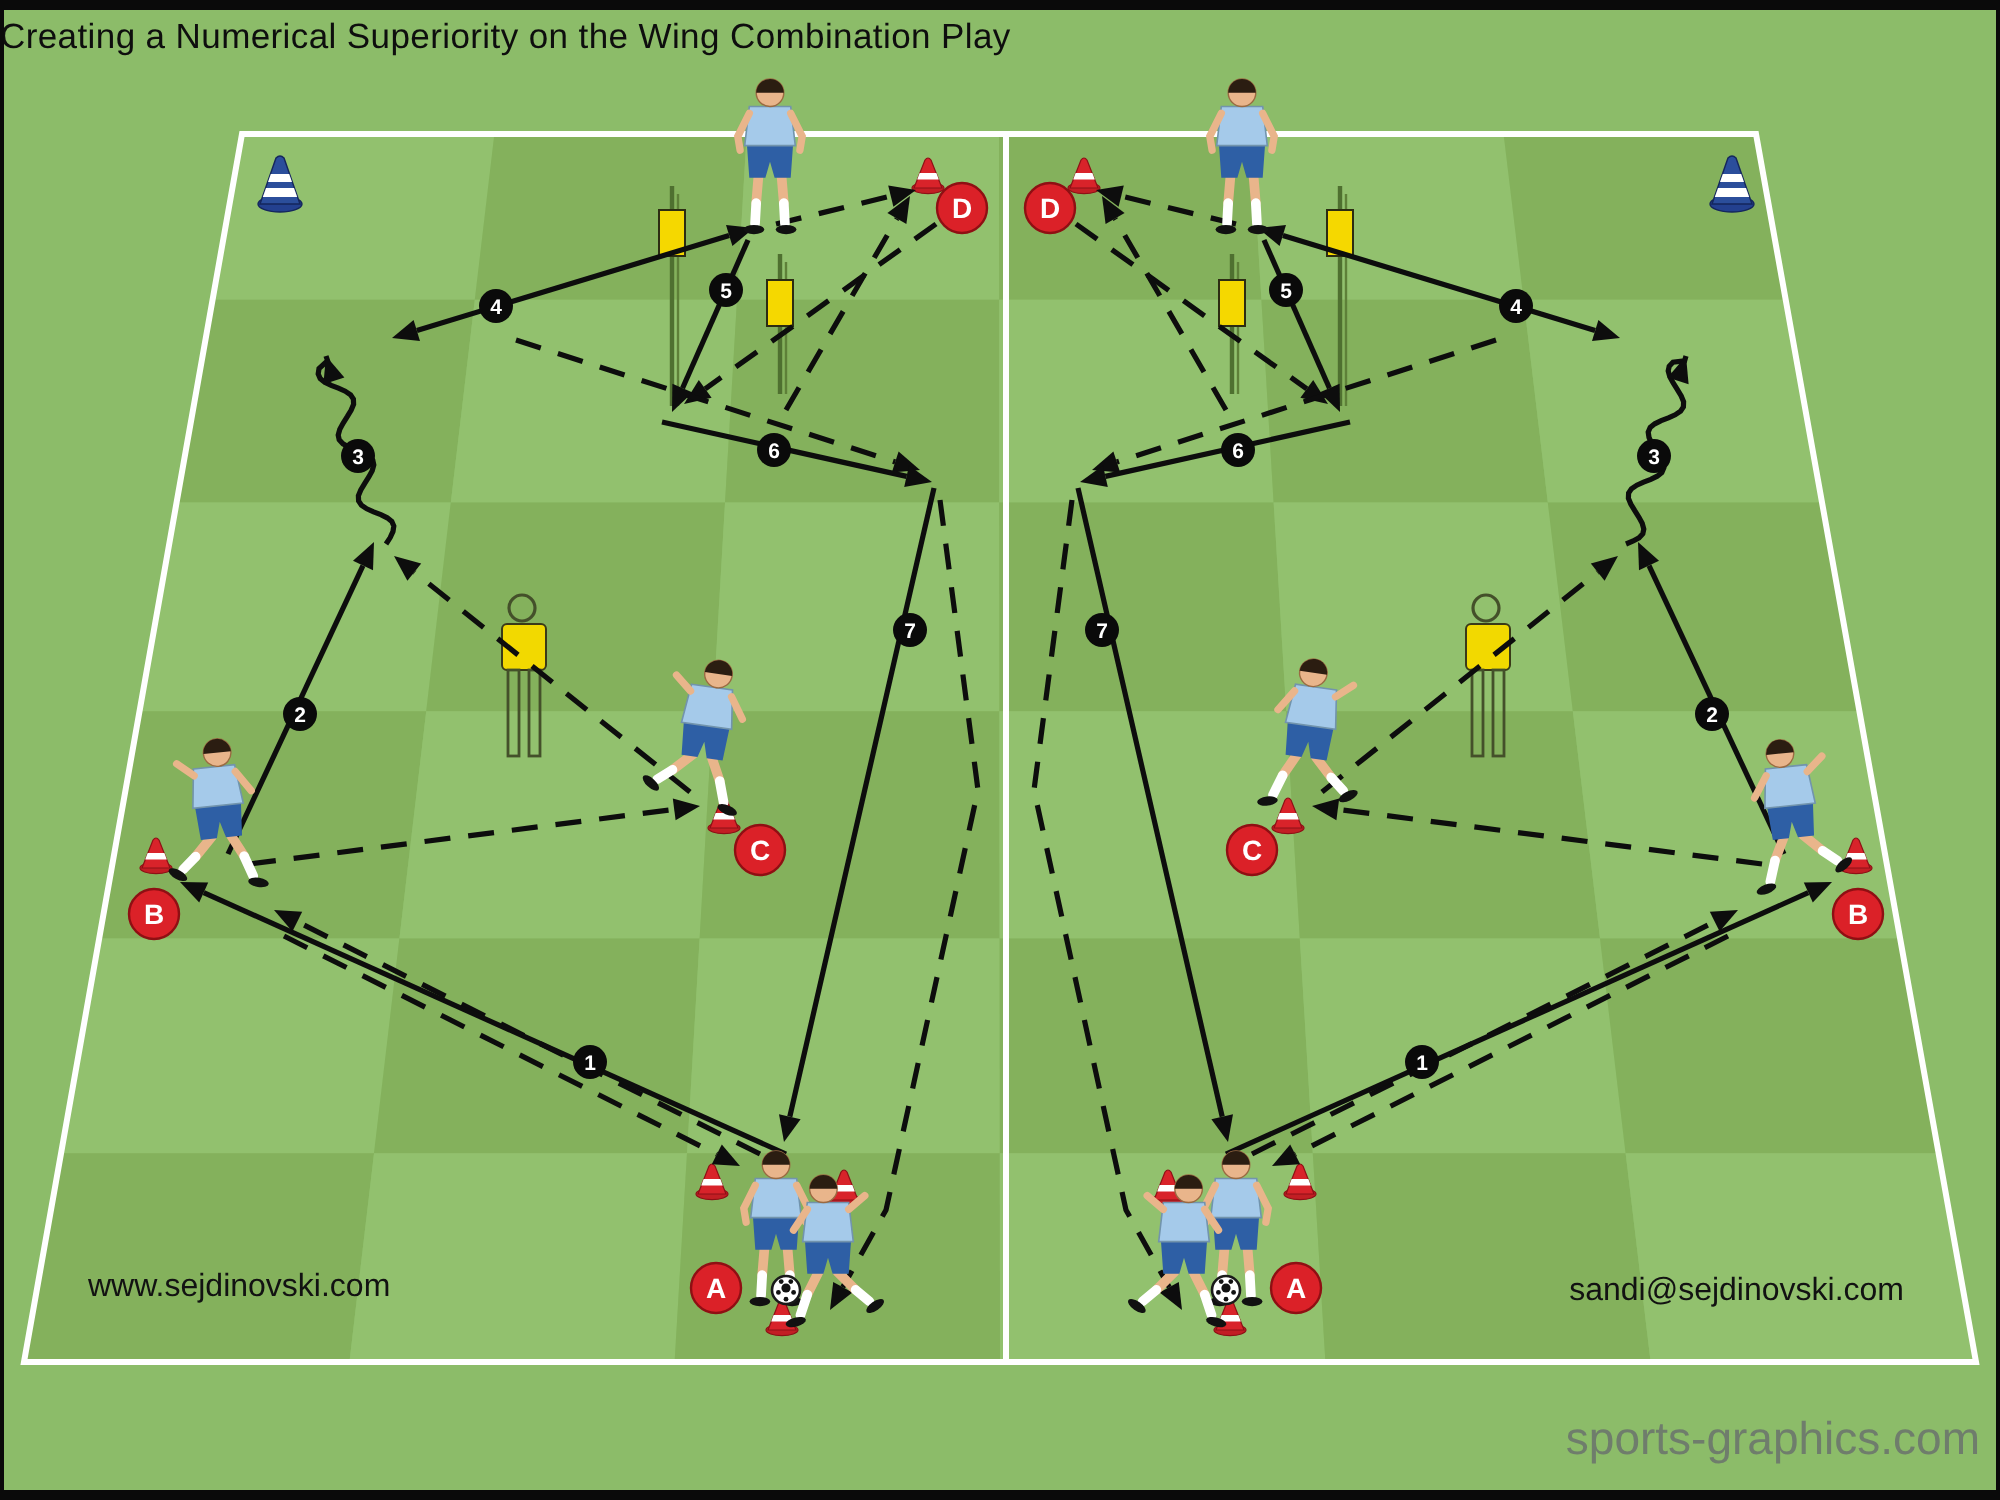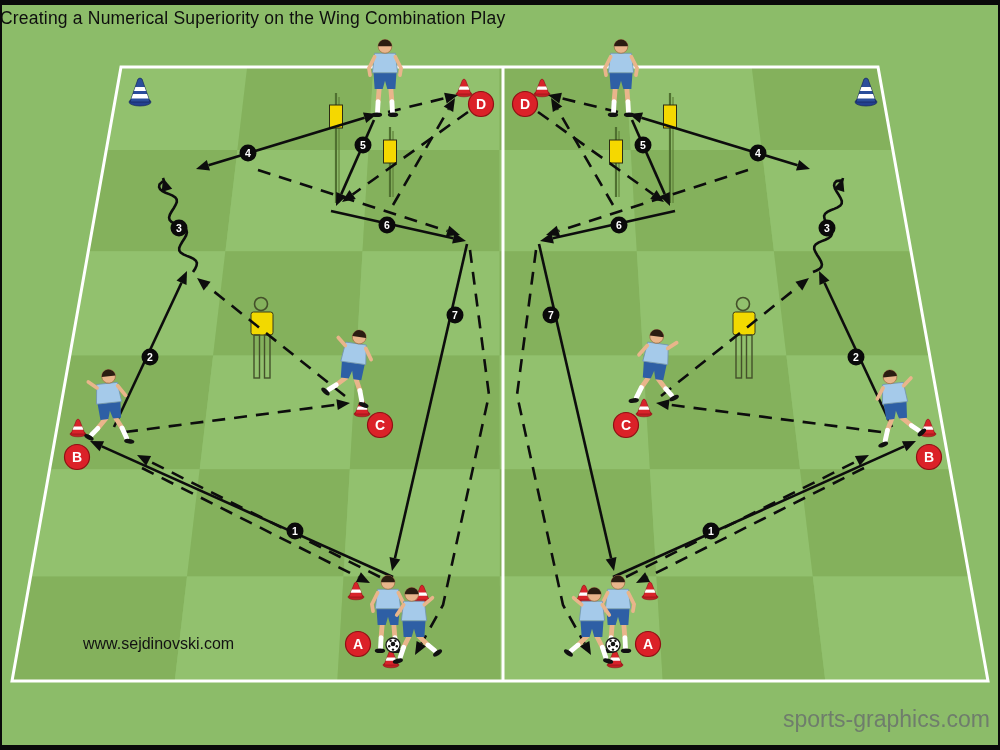--- a/index.html
+++ b/index.html
@@ -1,21 +1,21 @@
 <!DOCTYPE html>
 <html><head>
 <meta charset="utf-8">
 <style>
   html,body{margin:0;padding:0;background:#666;}
   .stage{position:relative;width:1000px;height:750px;background:#8CBC69;overflow:hidden;
          font-family:"Liberation Sans",sans-serif;margin:0 auto;}
   .stage svg{position:absolute;left:0;top:0;}
   .title{position:absolute;top:8px;left:0;width:100%;
          font-size:17.5px;color:#0e0e0e;letter-spacing:.2px;}
-  .site{position:absolute;left:44px;top:635px;font-size:16px;color:#121212;margin-left:39px;}
+  .site{position:absolute;left:44px;top:635px;font-size:16px;color:#121212;}
   .email{position:absolute;right:48px;top:637px;font-size:16px;color:#121212;}
   .wm{position:absolute;right:10px;top:706px;font-size:23px;color:#6F7D6C;}
   .frame{position:absolute;background:#0a0a0a;}
   .frame.t{left:0;top:0;width:1000px;height:5px;}
   .frame.b{left:0;top:745px;width:1000px;height:5px;}
   .frame.l{left:0;top:0;width:2px;height:750px;}
   .frame.r{left:998px;top:0;width:2px;height:750px;}
 </style>
 </head>
 <body>
@@ -537,18 +537,19 @@
         <circle cx="626" cy="425" r="12.5" fill="#DB2128" stroke="#8F0F13" stroke-width="1.2"></circle>
         <text x="626" y="425" dy="0.37em" text-anchor="middle" font-size="14" font-weight="bold" fill="#fff" font-family="&quot;Liberation Sans&quot;,sans-serif">C</text>
       </g>
       <g>
         <circle cx="525" cy="104" r="12.5" fill="#DB2128" stroke="#8F0F13" stroke-width="1.2"></circle>
         <text x="525" y="104" dy="0.37em" text-anchor="middle" font-size="14" font-weight="bold" fill="#fff" font-family="&quot;Liberation Sans&quot;,sans-serif">D</text>
       </g>
     </svg>
   <div class="title">Creating a Numerical Superiority on the Wing Combination Play</div>
   <div class="site">www.sejdinovski.com</div>
+  <div class="email">sandi@sejdinovski.com</div>
   <div class="wm">sports-graphics.com</div>
   <div class="frame t"></div>
   <div class="frame b"></div>
   <div class="frame l"></div>
   <div class="frame r"></div>
 </div>
 
 </body></html>

